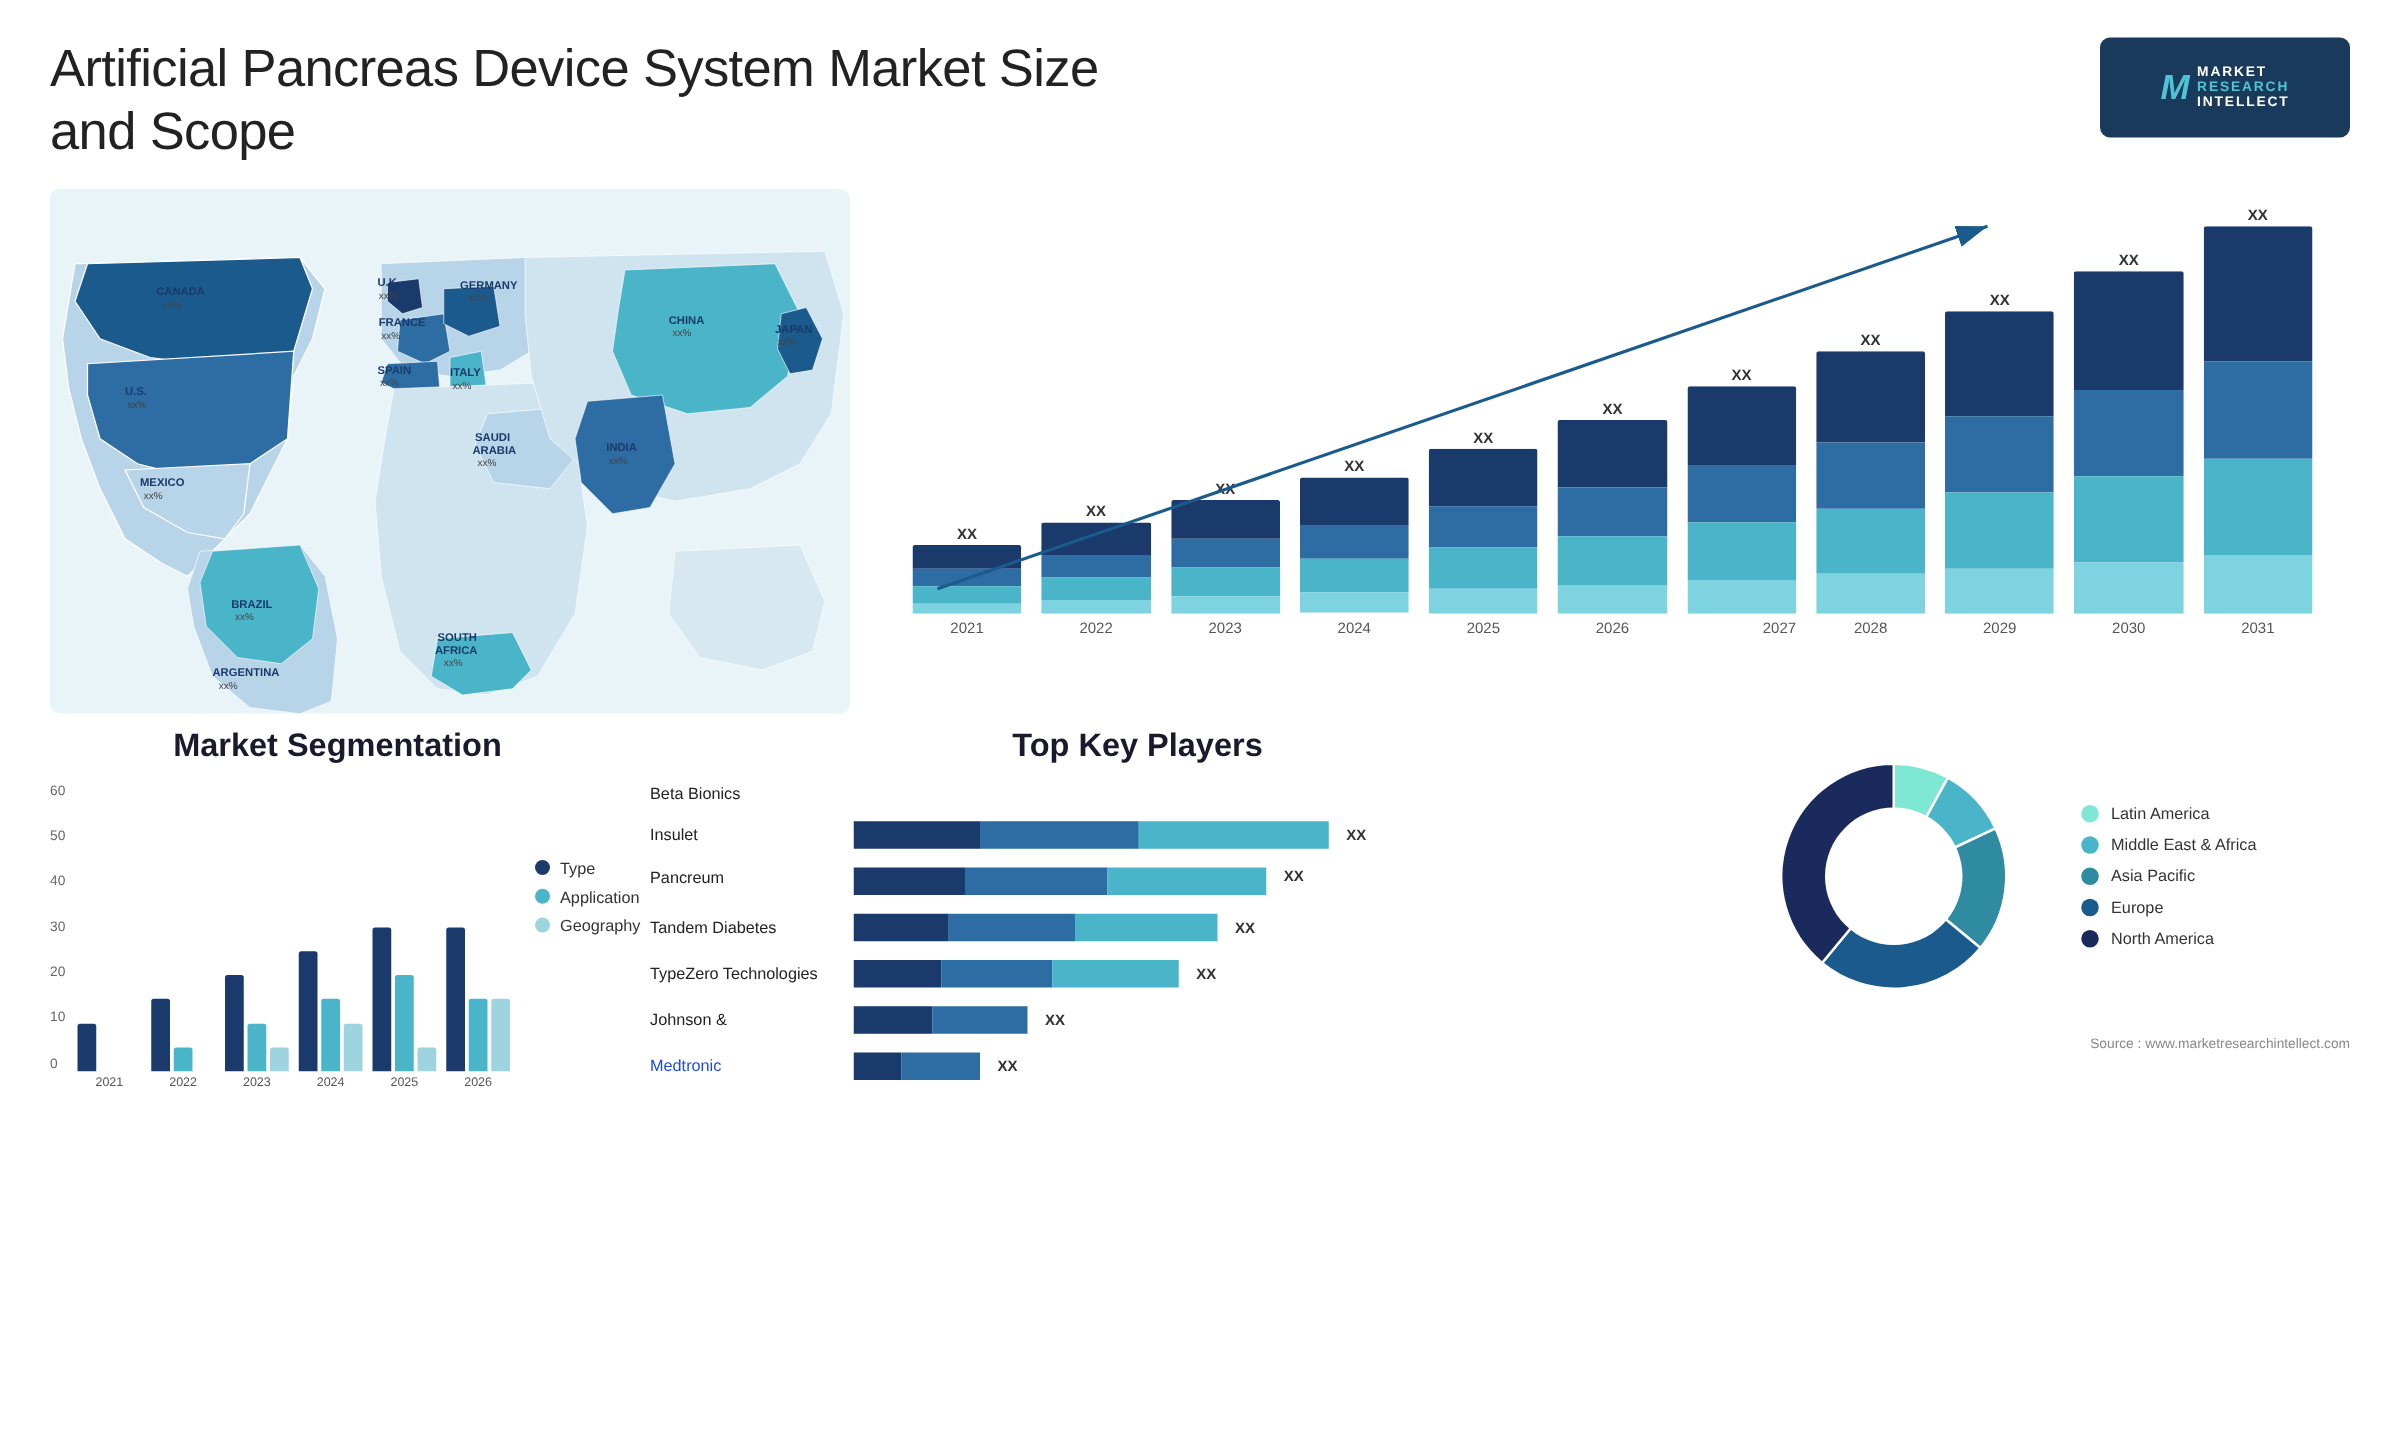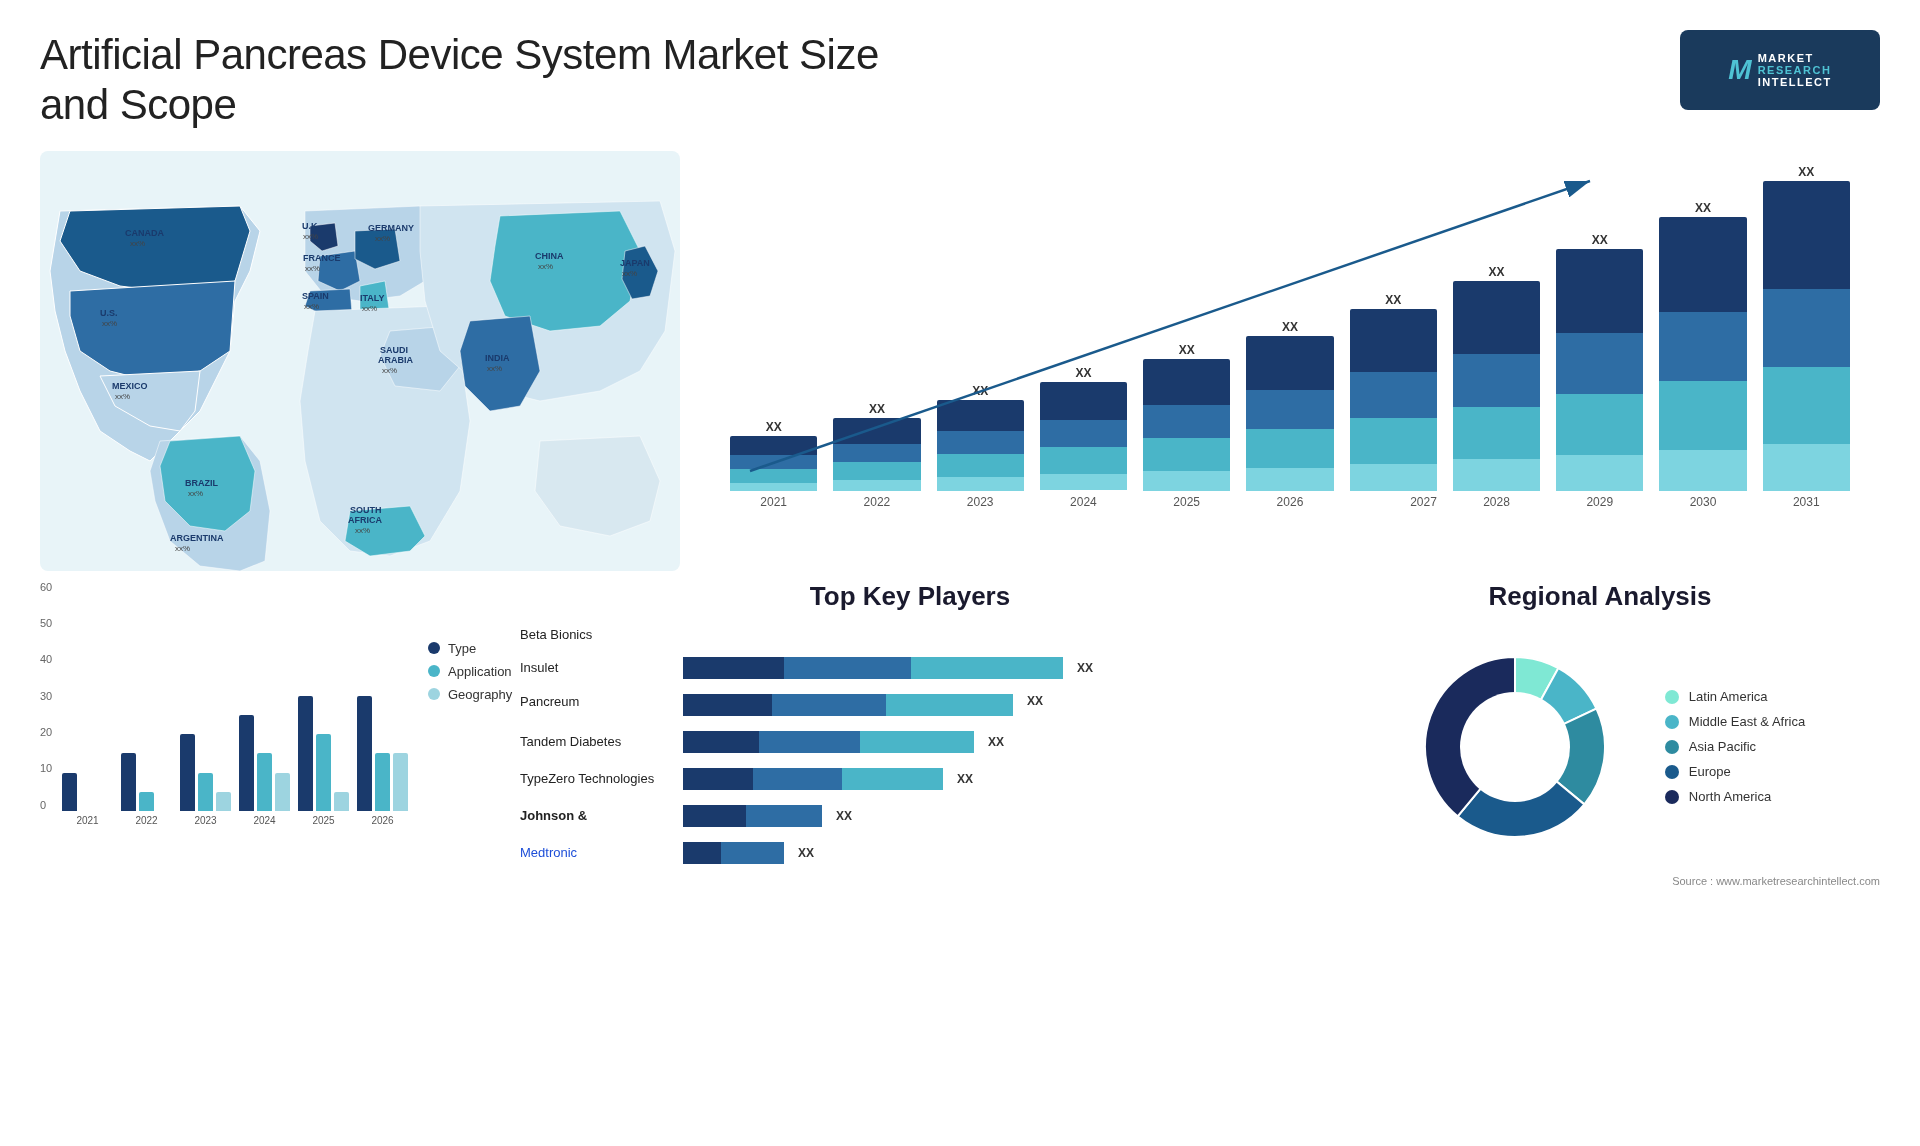--- a/index.html
+++ b/index.html
@@ -383,20 +383,21 @@
             <div style="flex: 1 1 0%; text-align: center; font-size: 12px; color: rgb(85, 85, 85);">2030</div>
             <div style="flex: 1 1 0%; text-align: center; font-size: 12px; color: rgb(85, 85, 85);">2031</div>
           </div>
       </div>
     </div>
   </div>
 
   <div style="display:flex;gap:20px;margin-top:10px;">
 
     <div style="width:460px;flex-shrink:0;">
+      <div class="section-title">Market Segmentation</div>
       <div style="display:flex;gap:20px;align-items:flex-start;">
         <div style="position:relative;flex:1;">
           <div style="display:flex;flex-direction:column;justify-content:space-between;height:230px;font-size:11px;color:#666;position:absolute;left:0;top:0;">
             <span>60</span>
             <span>50</span>
             <span>40</span>
             <span>30</span>
             <span>20</span>
             <span>10</span>
             <span>0</span>
@@ -495,40 +496,39 @@
           <div style="display: flex; align-items: center; gap: 8px; margin-bottom: 7px;">
             <span style="font-size: 13px; color: rgb(34, 34, 34); width: 155px; flex-shrink: 0;">TypeZero Technologies</span>
             <div style="display: flex; align-items: center; height: 22px;">
               <div style="height: 22px; width: 70px; background: rgb(26, 58, 108);"></div>
               <div style="height: 22px; width: 89px; background: rgb(46, 109, 164);"></div>
               <div style="height: 22px; width: 101px; background: rgb(74, 181, 200);"></div>
             </div>
             <span style="font-size: 12px; color: rgb(51, 51, 51); font-weight: 600; margin-left: 6px;">XX</span>
           </div>
           <div style="display: flex; align-items: center; gap: 8px; margin-bottom: 7px;">
-            <span style="font-size: 13px; color: rgb(34, 34, 34); width: 155px; flex-shrink: 0; font-weight: bold;">Johnson &amp;</span>
+            <span style="font-size: 13px; color: rgb(34, 34, 34); width: 155px; flex-shrink: 0;">Johnson &amp;</span>
             <div style="display: flex; align-items: center; height: 22px;">
               <div style="height: 22px; width: 63px; background: rgb(26, 58, 108);"></div>
               <div style="height: 22px; width: 76px; background: rgb(46, 109, 164);"></div>
             </div>
             <span style="font-size: 12px; color: rgb(51, 51, 51); font-weight: 600; margin-left: 6px;">XX</span>
           </div>
           <div style="display: flex; align-items: center; gap: 8px; margin-bottom: 7px;">
             <span style="font-size: 13px; color: #1d4ed8; width: 155px; flex-shrink: 0;">Medtronic</span>
             <div style="display: flex; align-items: center; height: 22px;">
               <div style="height: 22px; width: 38px; background: rgb(26, 58, 108);"></div>
               <div style="height: 22px; width: 63px; background: rgb(46, 109, 164);"></div>
             </div>
             <span style="font-size: 12px; color: rgb(51, 51, 51); font-weight: 600; margin-left: 6px;">XX</span>
           </div>
         </div>
     </div>
 
     <div style="width:560px;flex-shrink:0;">
-      <div class="section-title">Regional Analysis</div>
       <div style="display:flex;align-items:center;gap:30px;justify-content:center;">
         <div style="position:relative;width:240px;height:240px;">
           <svg viewBox="0 0 240 240" width="240" height="240">
             <circle cx="120" cy="120" r="90" fill="none" stroke="#e0e0e0" stroke-width="1"></circle>
 
             <g id="donut-segments">
                 <path d="M 120 120 L 120 30 A 90 90 0 0 1 163.3578306691544 41.13239879605227 Z" fill="#7fe8d4" stroke="#fff" stroke-width="2"></path>
                 <path d="M 120 120 L 163.3578306691544 41.13239879605227 A 90 90 0 0 1 201.43443472194176 81.67986375914347 Z" fill="#4ab5c8" stroke="#fff" stroke-width="2"></path>
                 <path d="M 120 120 L 201.43443472194176 81.67986375914347 A 90 90 0 0 1 189.34619184982103 177.36815907738207 Z" fill="#2e8ba0" stroke="#fff" stroke-width="2"></path>
                 <path d="M 120 120 L 189.34619184982103 177.36815907738207 A 90 90 0 0 1 62.631840922617926 189.34619184982103 Z" fill="#1a5a8c" stroke="#fff" stroke-width="2"></path>

